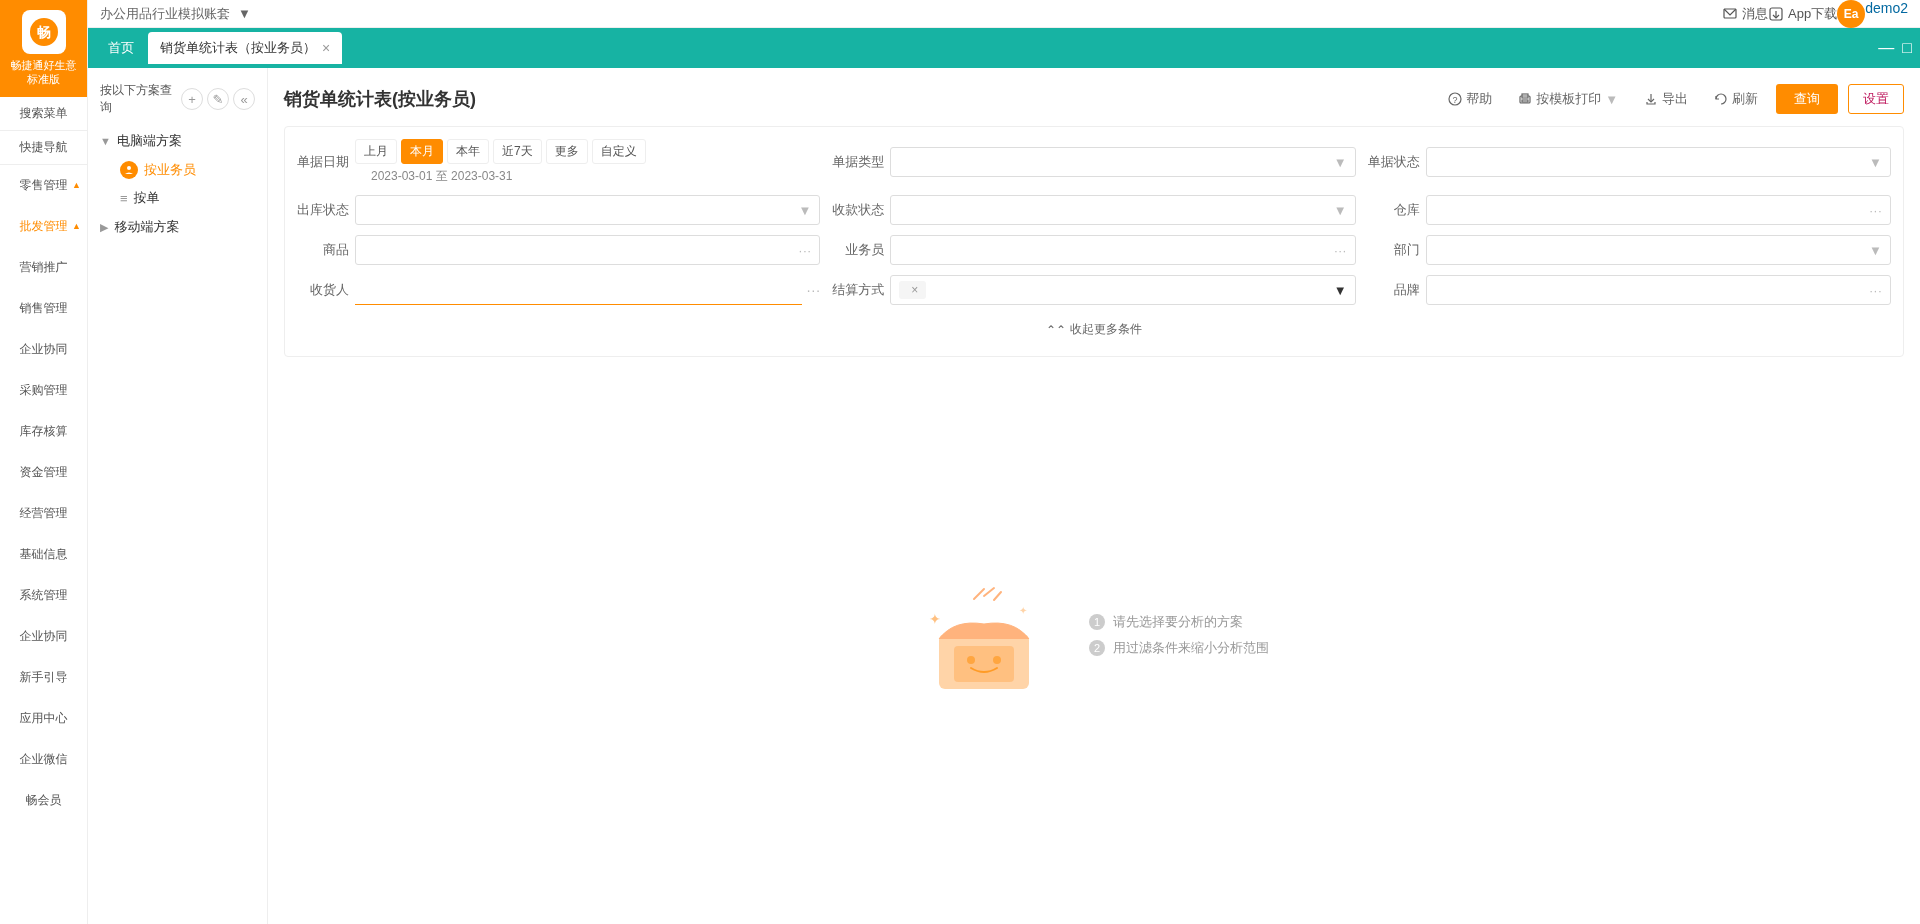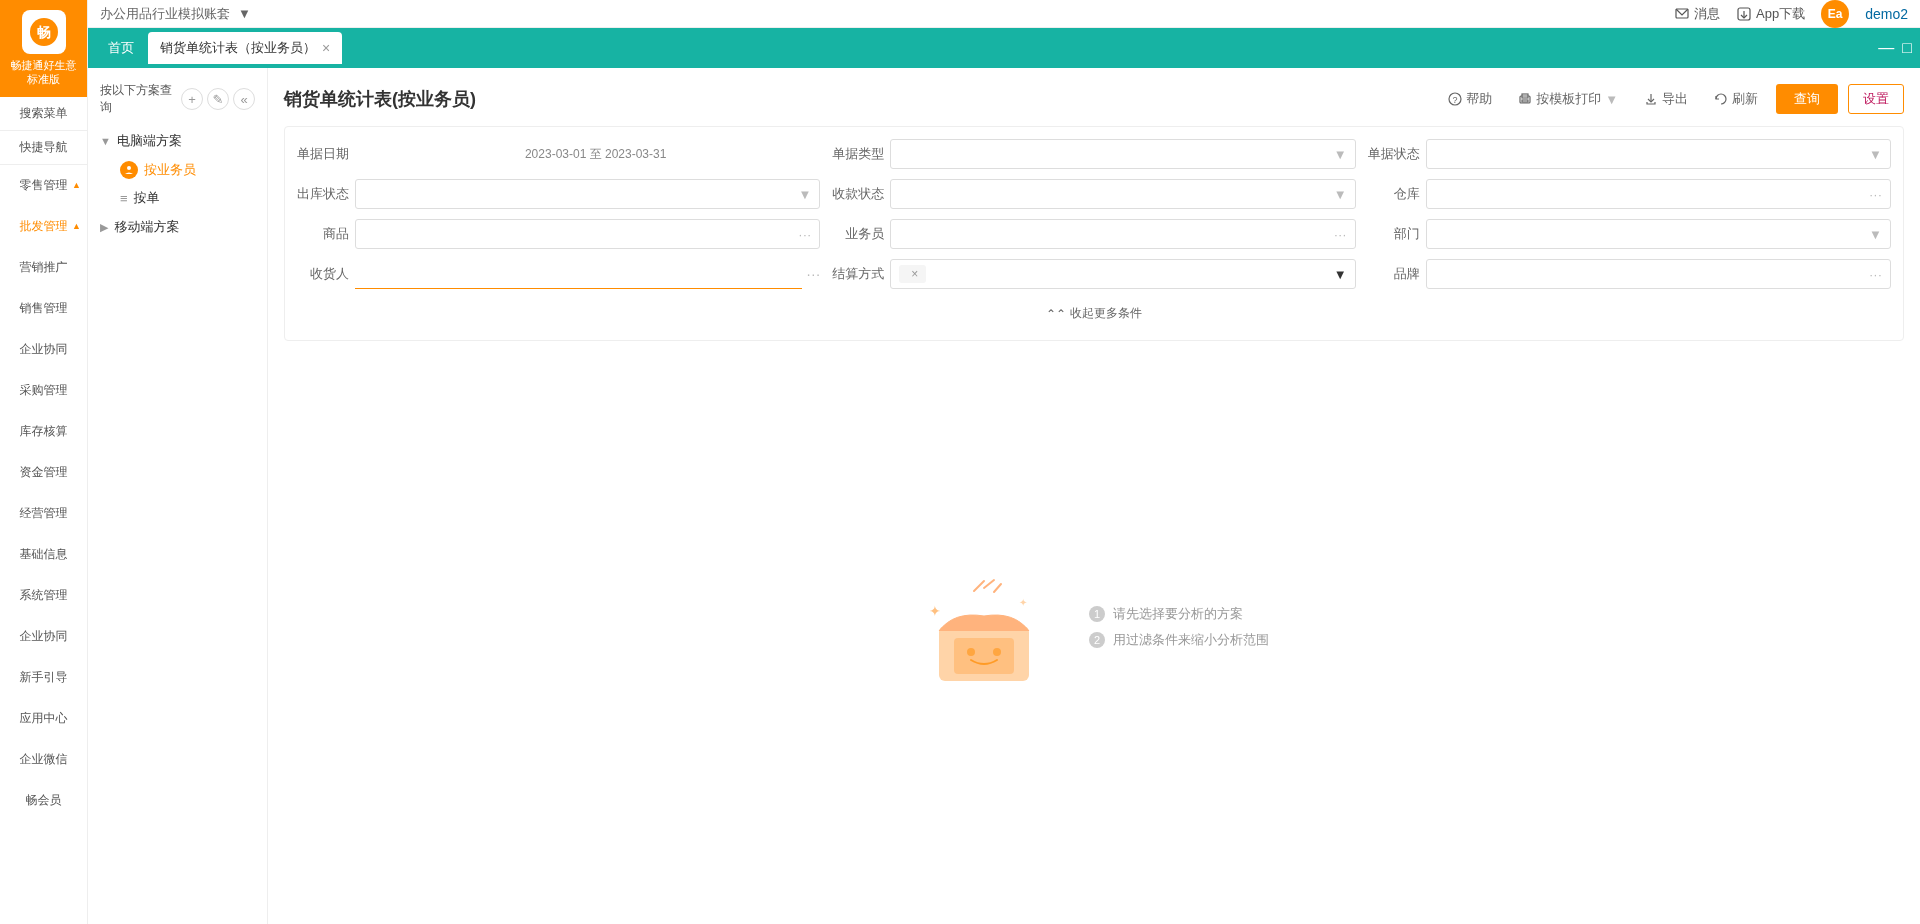--- a/index.html
+++ b/index.html
@@ -19,21 +19,21 @@
     .sidebar-nav-item.has-arrow::after { content: '▲'; font-size: 9px; position: absolute; right: 6px; top: 50%; transform: translateY(-50%); color: #ff8c00; }
 
     
     .main { flex: 1; display: flex; flex-direction: column; overflow: hidden; }
 
     
     .topbar { height: 28px; background: #fff; border-bottom: 1px solid #eee; display: flex; align-items: center; padding: 0 12px; justify-content: space-between; flex-shrink: 0; }
     .topbar-left { display: flex; align-items: center; gap: 8px; }
     .topbar-title { font-size: 13px; color: #666; }
     .topbar-dropdown { font-size: 13px; color: #666; cursor: pointer; }
-    .topbar-right { display: flex; align-items: center; gap: 16px; }
+    .topbar-right { display: flex; }
     .topbar-btn { display: flex; align-items: center; gap: 4px; color: #555; font-size: 13px; cursor: pointer; }
 
     
     .tabbar { height: 40px; background: #17b3a3; display: flex; align-items: center; padding: 0 8px; flex-shrink: 0; }
     .tab-item { height: 32px; padding: 0 12px; display: flex; align-items: center; gap: 6px; border-radius: 4px 4px 0 0; font-size: 13px; cursor: pointer; margin-right: 2px; }
     .tab-item.home { background: transparent; color: #fff; }
     .tab-item.active { background: #fff; color: #333; }
     .tab-close { font-size: 14px; color: #999; cursor: pointer; }
     .tabbar-actions { margin-left: auto; display: flex; align-items: center; gap: 8px; }
     .tabbar-action-btn { color: #fff; font-size: 16px; cursor: pointer; background: none; border: none; }
@@ -61,21 +61,21 @@
     .page-actions { display: flex; align-items: center; gap: 10px; }
     .page-action-btn { display: flex; align-items: center; gap: 4px; font-size: 13px; color: #666; cursor: pointer; background: none; border: none; padding: 4px 8px; border-radius: 3px; }
     .page-action-main { background: #ff8c00; color: #fff; border: none; padding: 6px 18px; border-radius: 3px; font-size: 13px; cursor: pointer; }
     .page-action-secondary { background: #fff; color: #be185d; border: 1px solid #ff8c00; padding: 5px 14px; border-radius: 3px; font-size: 13px; cursor: pointer; }
 
     
     .filter-area { background: #fff; border: 1px solid #eee; border-radius: 4px; padding: 12px; margin-bottom: 12px; }
     .filter-date-group { display: flex; align-items: center; gap: 4px; }
     .filter-date-btn { padding: 3px 8px; border-radius: 3px; font-size: 12px; cursor: pointer; border: 1px solid #eee; background: #fff; color: #555; }
     .filter-date-btn.active { background: #ff8c00; color: #fff; border-color: #ff8c00; }
-    .filter-date-range { font-size: 12px; color: #888; margin-left: 16px; text-align: center; }
+    .filter-date-range { font-size: 12px; color: #888; margin-left: 16px; }
     .filter-text-input { flex: 1; height: 30px; border: none; border-bottom: 1px solid #ff8c00; padding: 0 8px; font-size: 13px; outline: none; color: #333; }
     .filter-dots { color: #bbb; font-size: 14px; cursor: pointer; }
     .filter-tag { display: inline-flex; align-items: center; gap: 4px; background: #f5f5f5; border-radius: 3px; padding: 2px 8px; font-size: 12px; color: #333; }
     .filter-tag .close { cursor: pointer; color: #999; }
     .filter-collapse-btn { display: flex; align-items: center; justify-content: center; gap: 4px; color: #666; font-size: 12px; cursor: pointer; padding: 6px; }
 
     
     .empty-state { flex: 1; display: flex; flex-direction: column; align-items: center; justify-content: center; padding: 40px; }
     .empty-text { text-align: left; }
     .empty-text-item { display: flex; align-items: center; gap: 8px; font-size: 13px; color: #999; margin-bottom: 8px; }
@@ -284,20 +284,28 @@
         </div>
       </div>
 
       <div class="filter-area">
 
         <div style="display:grid;grid-template-columns:1fr 1fr 1fr;gap:12px;margin-bottom:10px;">
 
           <div class="filter-cell">
             <span class="filter-cell-label">单据日期</span>
             <div style="flex:1;display:flex;flex-direction:column;gap:4px;">
+              <div class="filter-date-group">
+                <button class="filter-date-btn">上月</button>
+                <button class="filter-date-btn active">本月</button>
+                <button class="filter-date-btn">本年</button>
+                <button class="filter-date-btn">近7天</button>
+                <button class="filter-date-btn">更多</button>
+                <button class="filter-date-btn">自定义</button>
+              </div>
               <div class="filter-date-range">2023-03-01 至 2023-03-31</div>
             </div>
           </div>
 
           <div class="filter-cell">
             <span class="filter-cell-label">单据类型</span>
             <div class="filter-cell-control">
               <span style="color:#bbb;"></span>
               <span class="arrow">▼</span>
             </div>

